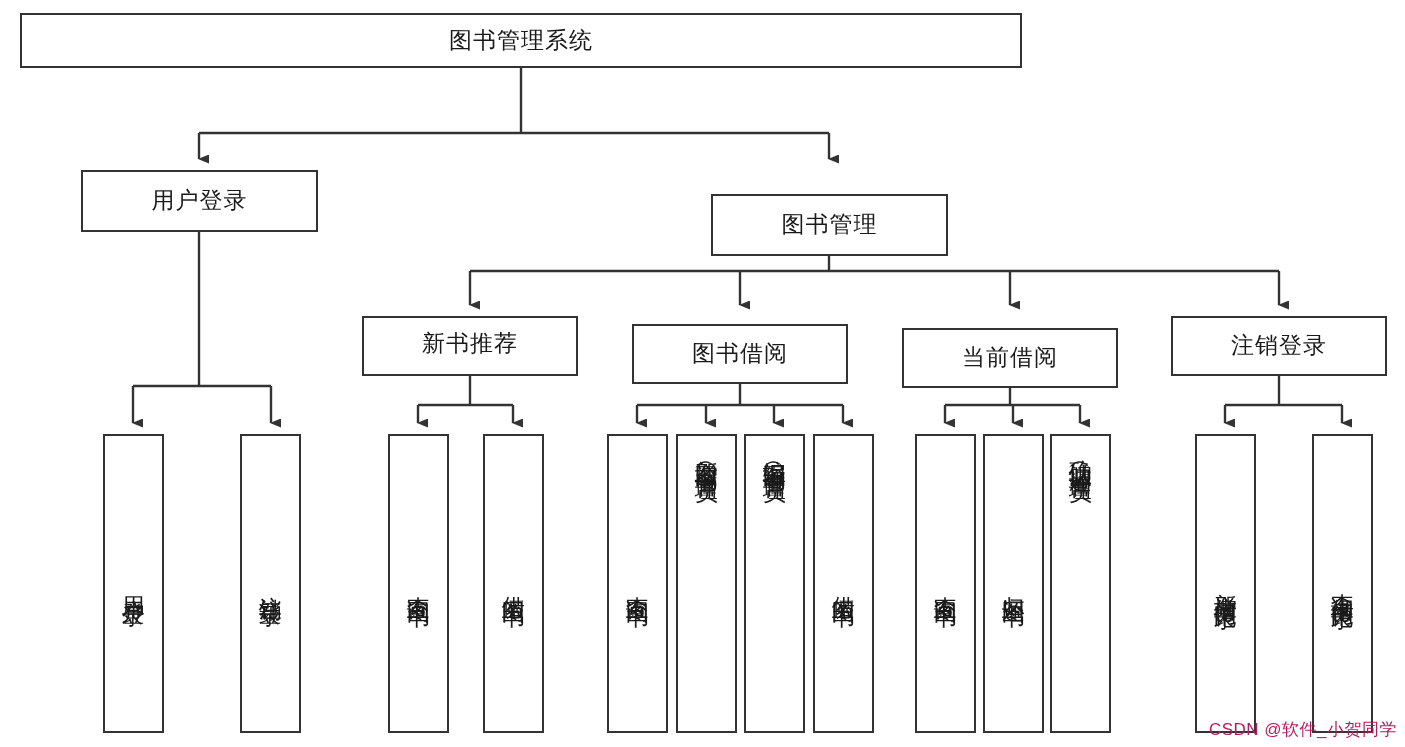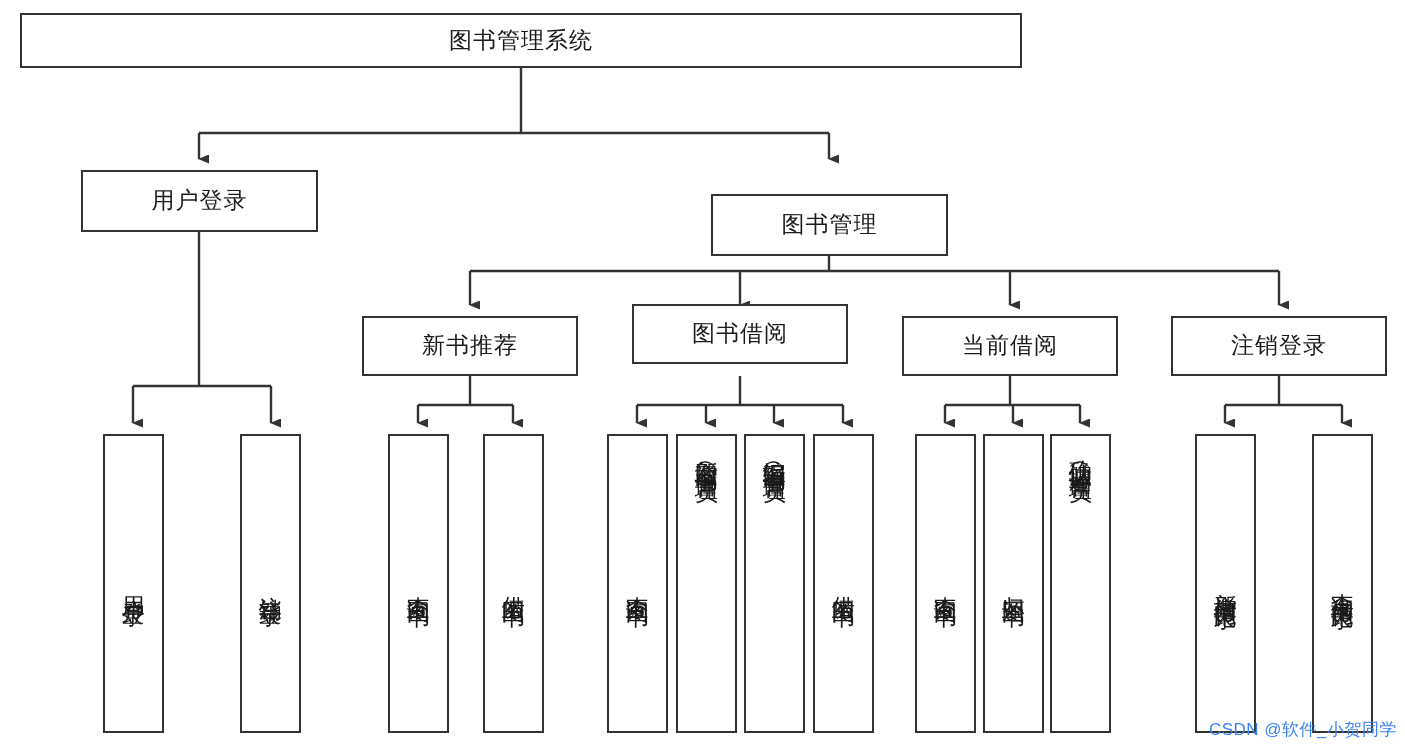--- a/index.html
+++ b/index.html
@@ -48,21 +48,21 @@
     padding-bottom: 6px;
   }
   .node.vertical.top-aligned {
     justify-content: flex-start;
   }
   #watermark {
     position: absolute;
     right: 8px;
     bottom: 6px;
     font-size: 17px;
-    color: #3b82f6;
+    color: #be185d;
     white-space: nowrap;
     letter-spacing: 0.5px;
   }
 </style>
 </head>
 <body>
 
 <div id="canvas">
 
   <svg id="edges" viewBox="0 0 1405 747" xmlns="http://www.w3.org/2000/svg">
@@ -105,23 +105,23 @@
         <path d="M1225,405 L1342,405"></path>
         <path d="M1225,405 L1225,423" marker-end="url(#arrowhead)"></path>
         <path d="M1342,405 L1342,423" marker-end="url(#arrowhead)"></path>
       </g>
   </svg>
 
   <div id="nodes-layer">
       <div class="node horizontal" style="left: 20px; top: 13px; width: 1002px; height: 55px;">图书管理系统</div>
       <div class="node horizontal" style="left: 81px; top: 170px; width: 237px; height: 62px;">用户登录</div>
       <div class="node horizontal" style="left: 711px; top: 170px; width: 237px; height: 62px; margin-top: 24px;">图书管理</div>
-      <div class="node horizontal" style="left: 362px; top: 316px; width: 216px; height: 60px;">新书推荐</div>
-      <div class="node horizontal" style="left: 632px; top: 304px; width: 216px; height: 60px;">图书借阅</div>
-      <div class="node horizontal" style="left: 902px; top: 316px; width: 216px; height: 60px; text-align: right;">当前借阅</div>
+      <div class="node horizontal" style="left: 362px; top: 316px; width: 216px; height: 60px; font-family: Liberation Mono, monospace;">新书推荐</div>
+      <div class="node horizontal" style="left: 632px; top: 324px; width: 216px; height: 60px;">图书借阅</div>
+      <div class="node horizontal" style="left: 902px; top: 328px; width: 216px; height: 60px; text-align: right;">当前借阅</div>
       <div class="node horizontal" style="left: 1171px; top: 316px; width: 216px; height: 60px;">注销登录</div>
       <div class="node vertical" style="left: 103px; top: 434px; width: 61px; height: 299px;">用户登录</div>
       <div class="node vertical" style="left: 240px; top: 434px; width: 61px; height: 299px;">注销登录</div>
       <div class="node vertical" style="left: 388px; top: 434px; width: 61px; height: 299px;">查询图书</div>
       <div class="node vertical" style="left: 483px; top: 434px; width: 61px; height: 299px;">借阅图书</div>
       <div class="node vertical" style="left: 607px; top: 434px; width: 61px; height: 299px;">查询图书</div>
       <div class="node vertical top-aligned" style="left: 676px; top: 434px; width: 61px; height: 299px;">新增图书（管理员）</div>
       <div class="node vertical top-aligned" style="left: 744px; top: 434px; width: 61px; height: 299px;">编辑图书（管理员）</div>
       <div class="node vertical" style="left: 813px; top: 434px; width: 61px; height: 299px;">借阅图书</div>
       <div class="node vertical" style="left: 915px; top: 434px; width: 61px; height: 299px;">查询图书</div>

